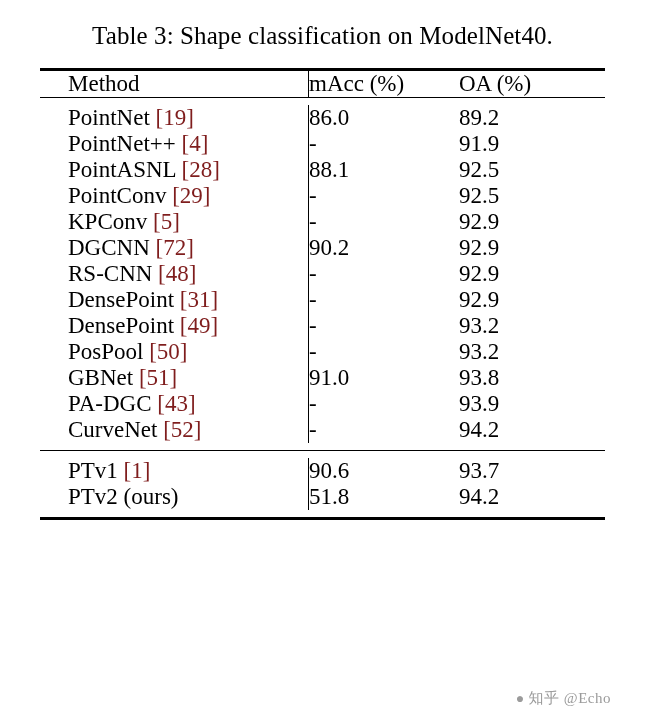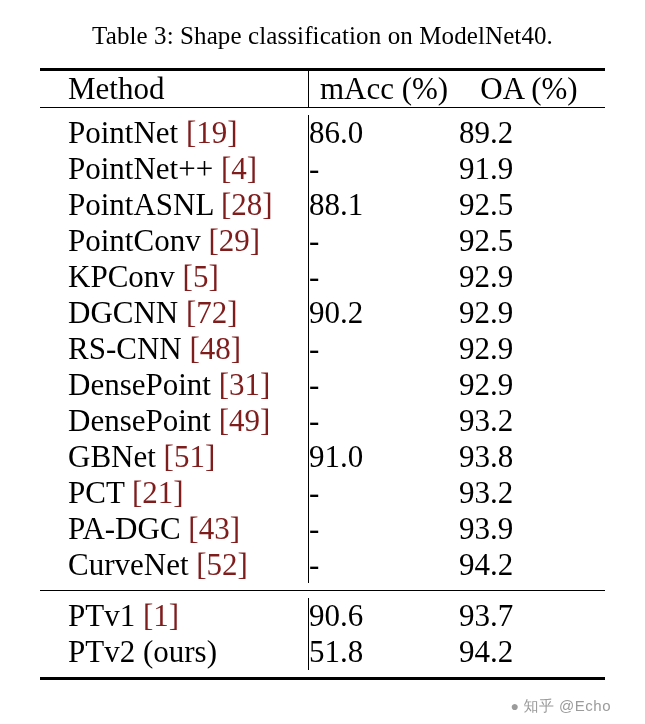--- a/index.html
+++ b/index.html
@@ -24,21 +24,21 @@
   .caption {
     font-size: 25px;
     text-align: center;
     letter-spacing: 0.1px;
     margin-bottom: 18px;
     white-space: nowrap;
   }
   table.main {
     border-collapse: collapse;
     width: 100%;
-    font-size: 31px;
+    font-size: 23px;
   }
   table.main td, table.main th {
     padding: 0;
     font-weight: normal;
   }
   .rule-top td {
     border-top: 3px solid #000;
     height: 0;
     padding: 0;
   }
@@ -67,39 +67,38 @@
     text-align: left;
     width: 150px;
     border-left: 1.5px solid #000;
   }
   .c-oa {
     text-align: left;
     width: 140px;
     padding-right: 6px !important;
   }
   .hdr .c-macc, .hdr .c-oa {
-    text-align: center;
   }
   .ref {
     color: #7f1d1d;
   }
   .bold {
     font-weight: bold;
   }
   .spacer-row td {
     height: 7px;
     padding: 0;
   }
   .watermark {
     position: absolute;
     right: 34px;
-    bottom: 8px;
+    bottom: 16px;
     font-size: 15px;
     color: #9b9b9b;
-    font-family: Liberation Sans, sans-serif;
+    font-family: Liberation Serif, serif;
     letter-spacing: 0.5px;
   }
   .wm-icon {
     display: inline-block;
     margin-right: 4px;
     font-size: 14px;
     color: #9b9b9b;
   }
 </style>
 </head>
@@ -166,30 +165,30 @@
           <td class="c-method"><span>DensePoint</span> <span class="ref">[31]</span></td>
           <td class="c-macc">-</td>
           <td class="c-oa">92.9</td>
         </tr>
         <tr class="row">
           <td class="c-method"><span>DensePoint</span> <span class="ref">[49]</span></td>
           <td class="c-macc">-</td>
           <td class="c-oa">93.2</td>
         </tr>
         <tr class="row">
+          <td class="c-method"><span>PosPool</span> <span class="ref">[50]</span></td>
+          <td class="c-macc">-</td>
+          <td class="c-oa">93.2</td>
+        </tr>
+        <tr class="row">
           <td class="c-method"><span>GBNet</span> <span class="ref">[51]</span></td>
           <td class="c-macc">91.0</td>
           <td class="c-oa">93.8</td>
         </tr>
         <tr class="row">
-          <td class="c-method"><span>PCT</span> <span class="ref">[21]</span></td>
-          <td class="c-macc">-</td>
-          <td class="c-oa">93.2</td>
-        </tr>
-        <tr class="row">
           <td class="c-method"><span>PA-DGC</span> <span class="ref">[43]</span></td>
           <td class="c-macc">-</td>
           <td class="c-oa">93.9</td>
         </tr>
         <tr class="row">
           <td class="c-method"><span>CurveNet</span> <span class="ref">[52]</span></td>
           <td class="c-macc">-</td>
           <td class="c-oa bold">94.2</td>
         </tr>
       </tbody>

